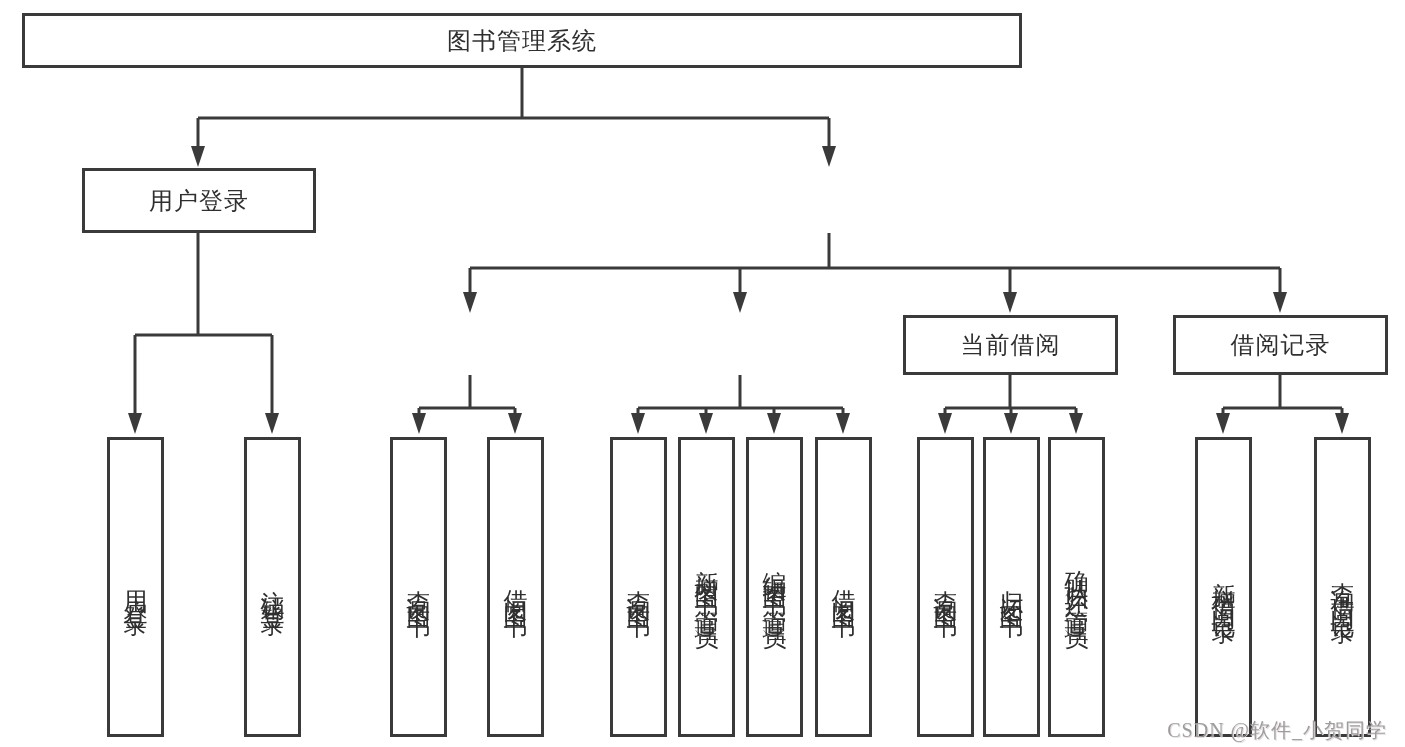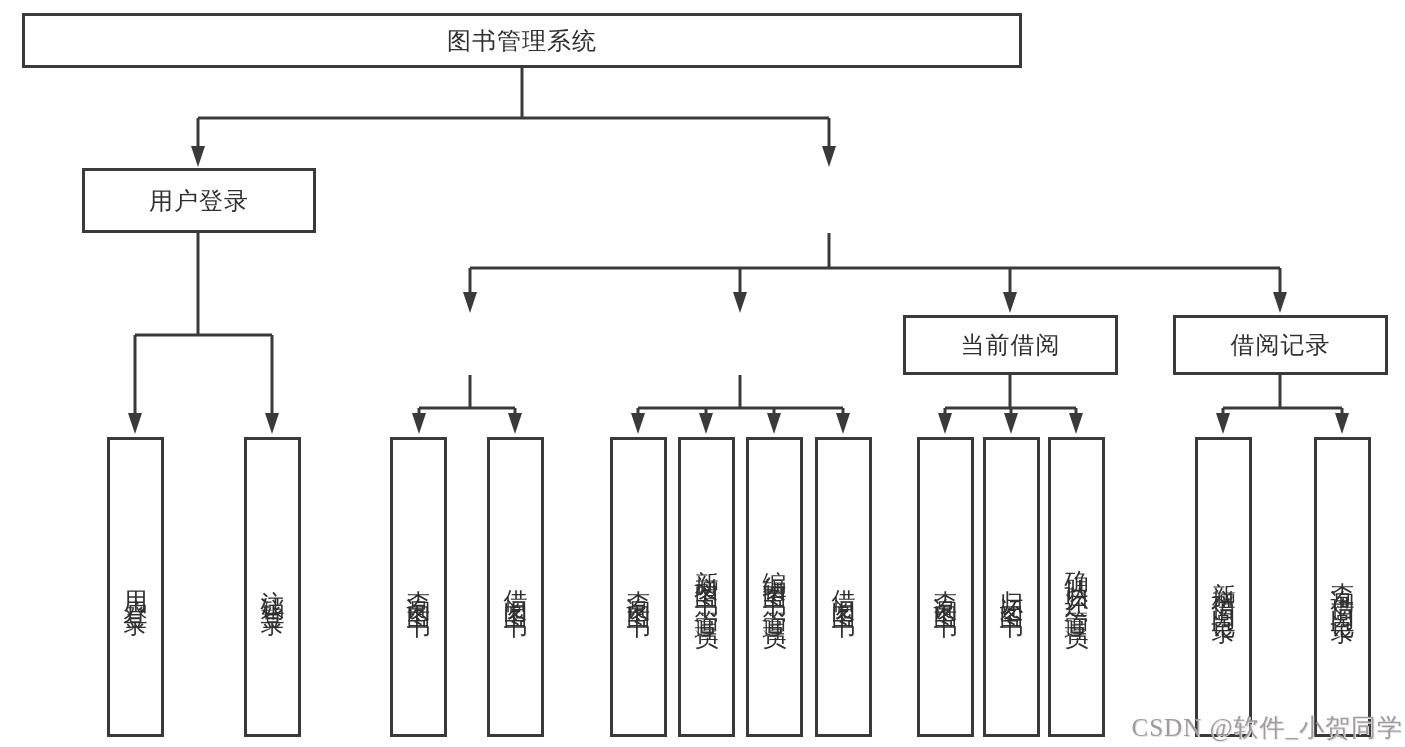--- a/index.html
+++ b/index.html
@@ -13,21 +13,21 @@
   .box{
     position:absolute;box-sizing:border-box;border:3px solid #3a3a3a;background:#ffffff;
     display:flex;align-items:center;justify-content:center;
   }
   .hbox{font-size:24px;letter-spacing:1px;white-space:nowrap;}
   .vlabel{
     writing-mode:vertical-rl;text-orientation:mixed;
     font-size:24px;letter-spacing:8px;line-height:1;white-space:nowrap;
   }
   .watermark{
-    position:absolute;right:2px;bottom:3px;font-size:25px;letter-spacing:1px;
+    position:absolute;right:18px;bottom:3px;font-size:20px;letter-spacing:1px;
     color:#9d9d9d;text-shadow:1px 1px 0 #e7dede;white-space:nowrap;
   }
 </style>
 </head>
 <body>
 
 <div id="stage">
 
   <svg id="connectors" xmlns="http://www.w3.org/2000/svg">
       <line x1="522" y1="68" x2="522" y2="118"></line>

